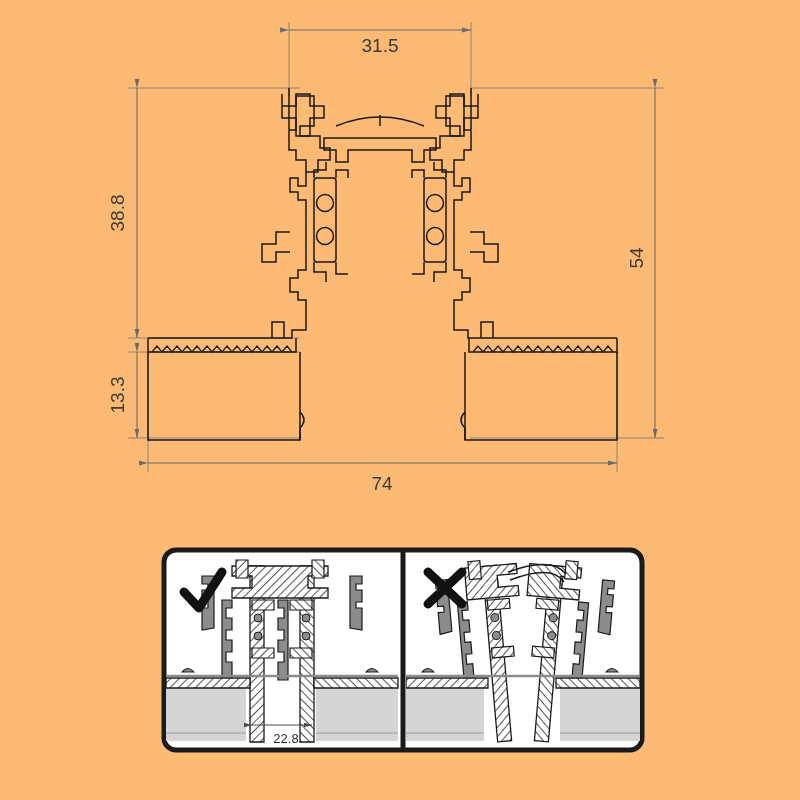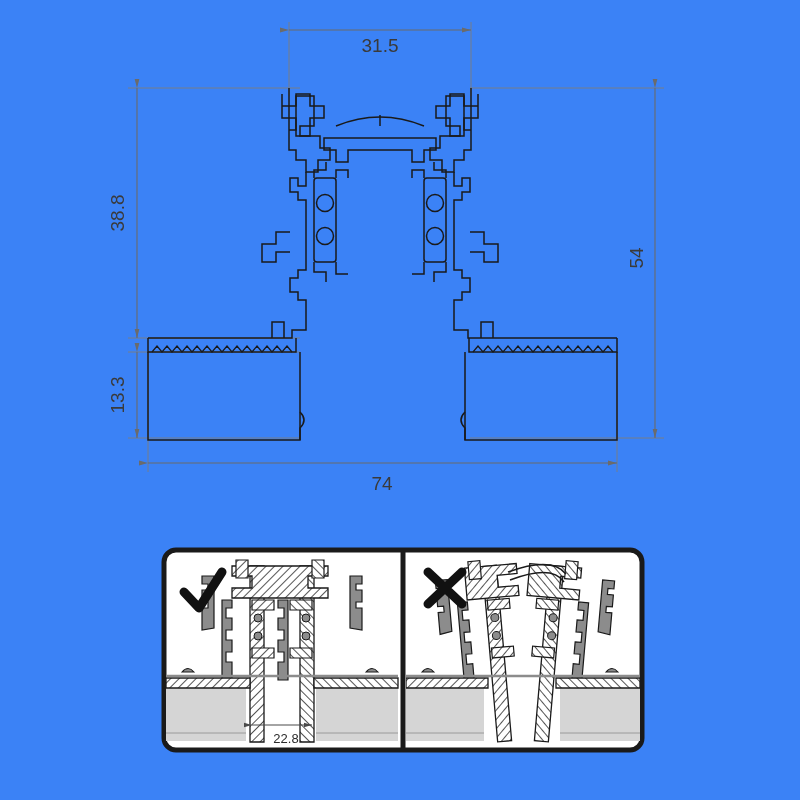--- a/index.html
+++ b/index.html
@@ -3,21 +3,21 @@
 <meta charset="utf-8">
 <style>
   * { box-sizing: border-box; }
   html, body {
     margin: 0; padding: 0;
     width: 800px; height: 800px;
     background: #ffffff;
     font-family: "Liberation Sans", sans-serif;
     overflow: hidden;
   }
-  #root { position: relative; width: 800px; height: 800px; background:#3b82f6; }
+  #root { position: relative; width: 800px; height: 800px; background:#fdba74; }
   svg { display: block; }
   .dimtext {
     font-family: "Liberation Sans", sans-serif;
     font-size: 19px;
     fill: #3a3a3a;
   }
   .dimtext-small {
     font-family: "Liberation Sans", sans-serif;
     font-size: 13px;
     fill: #2b2b2b;

